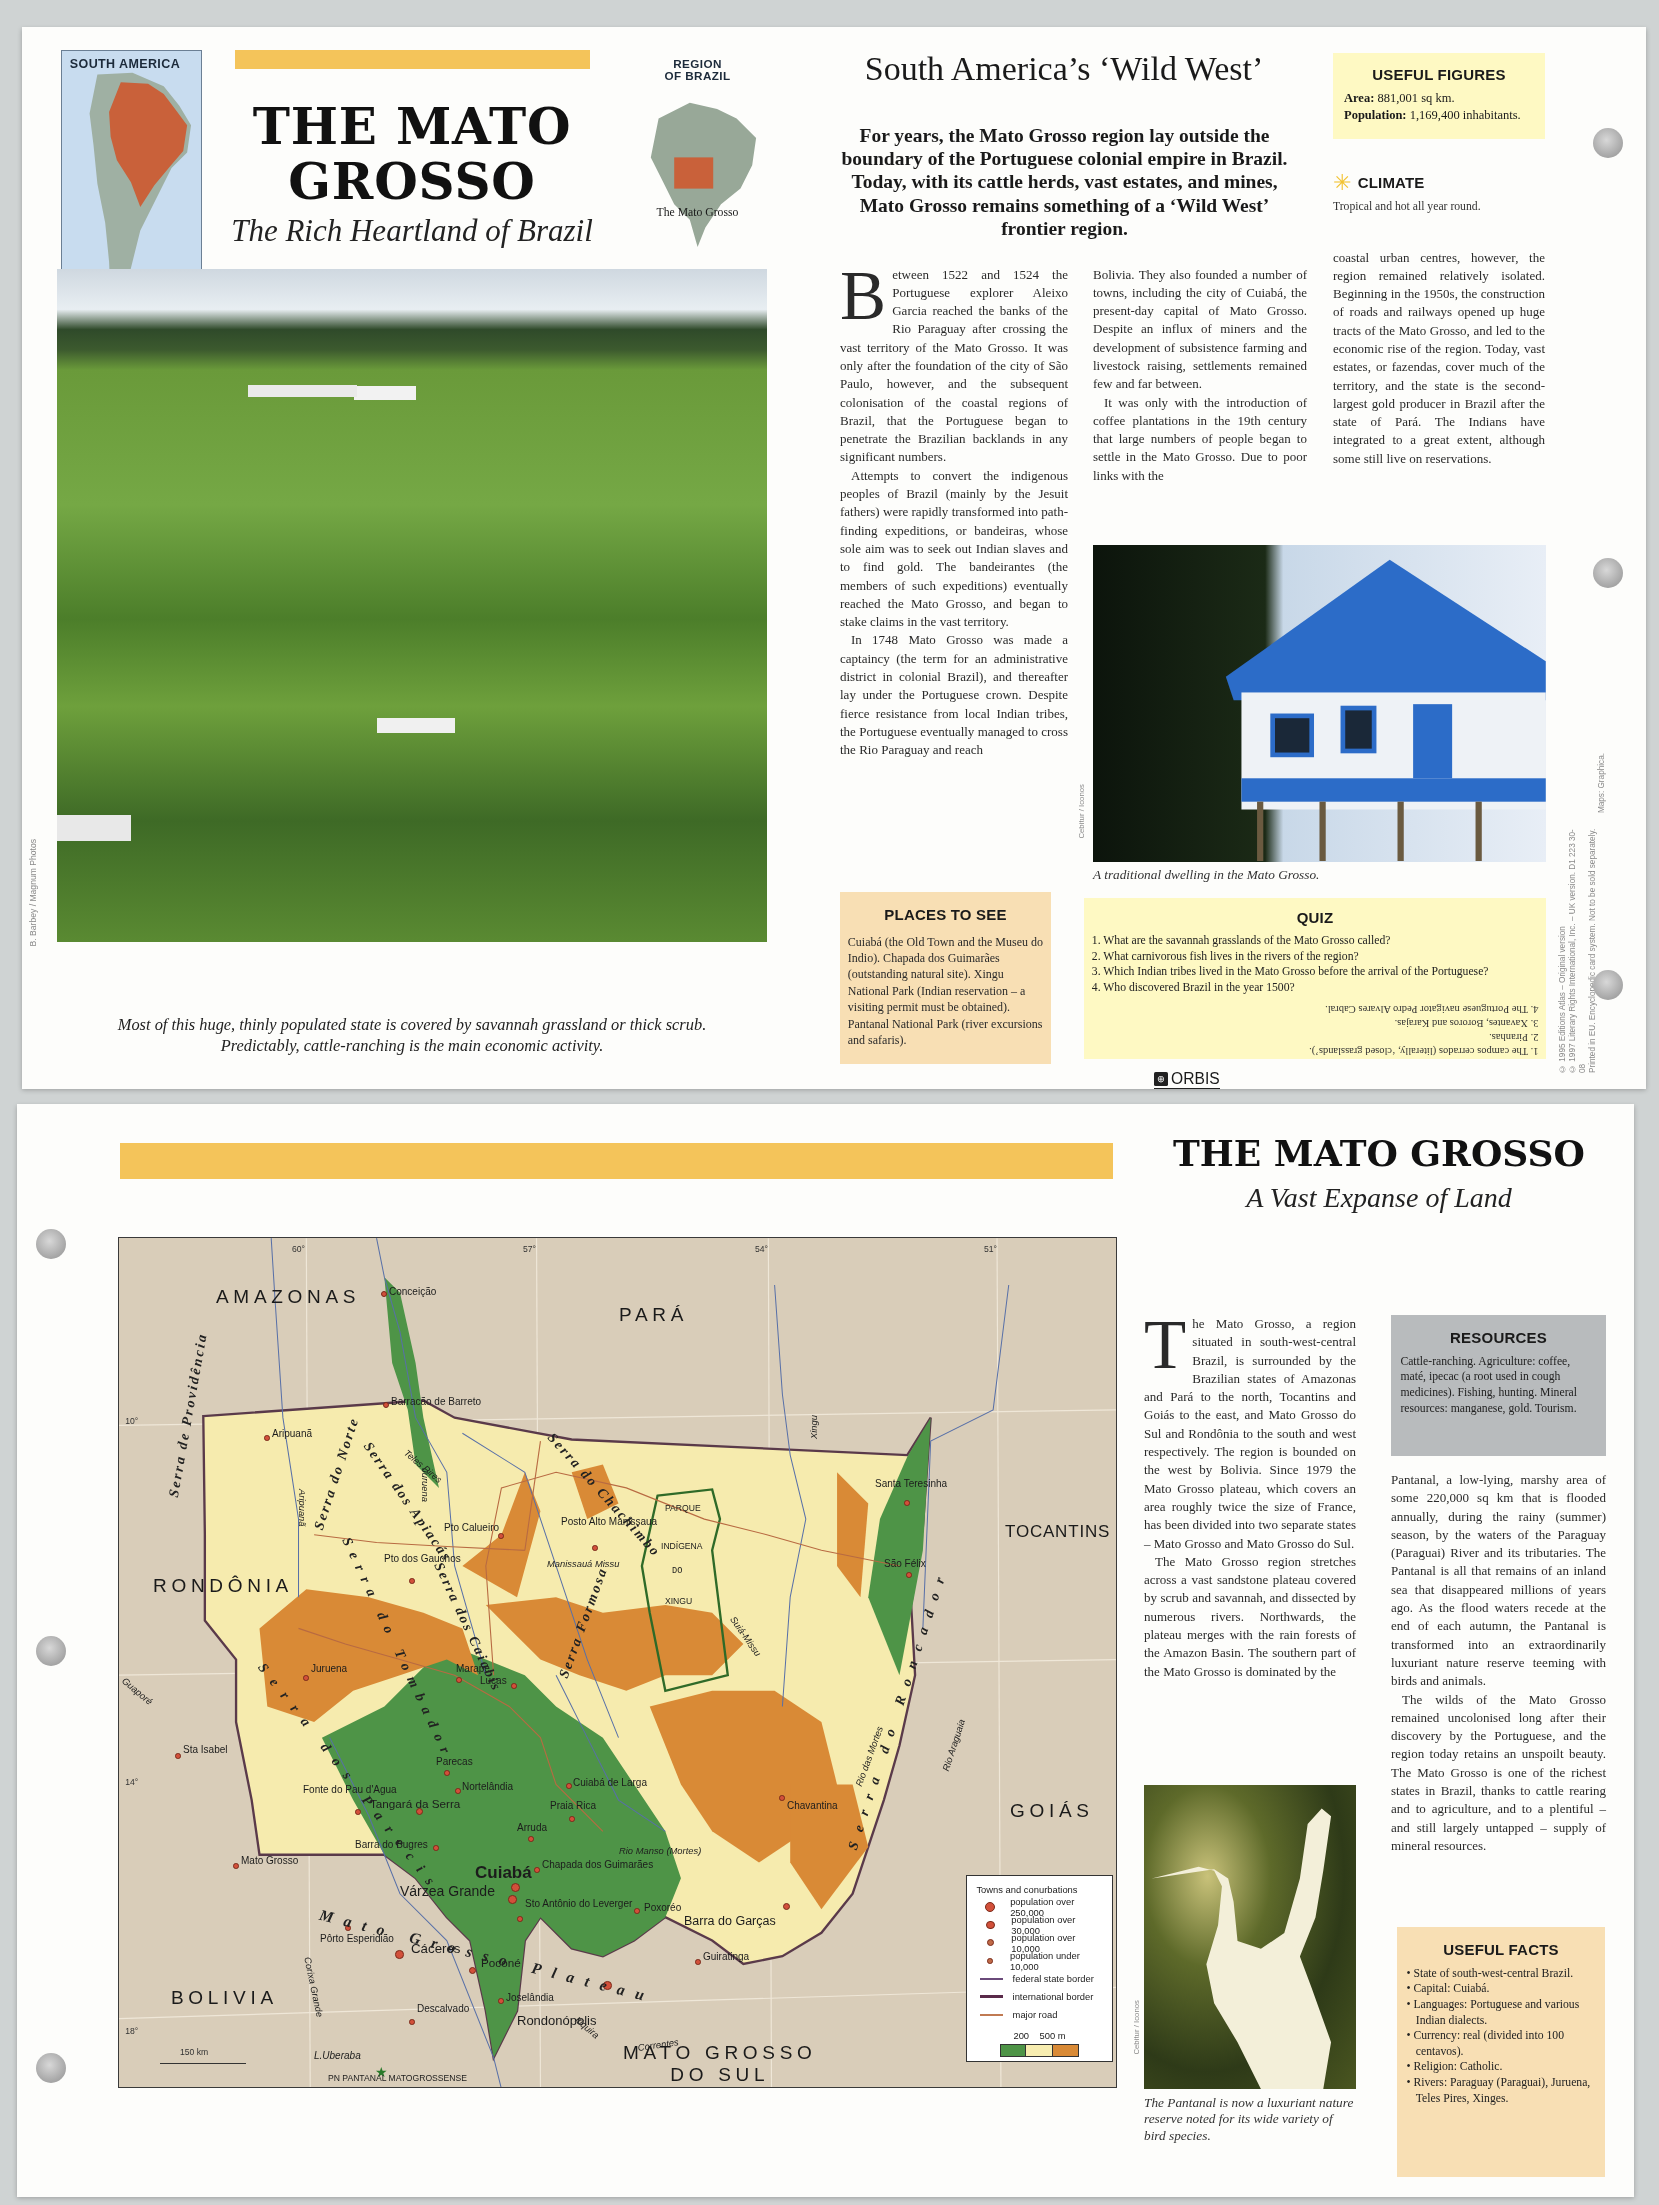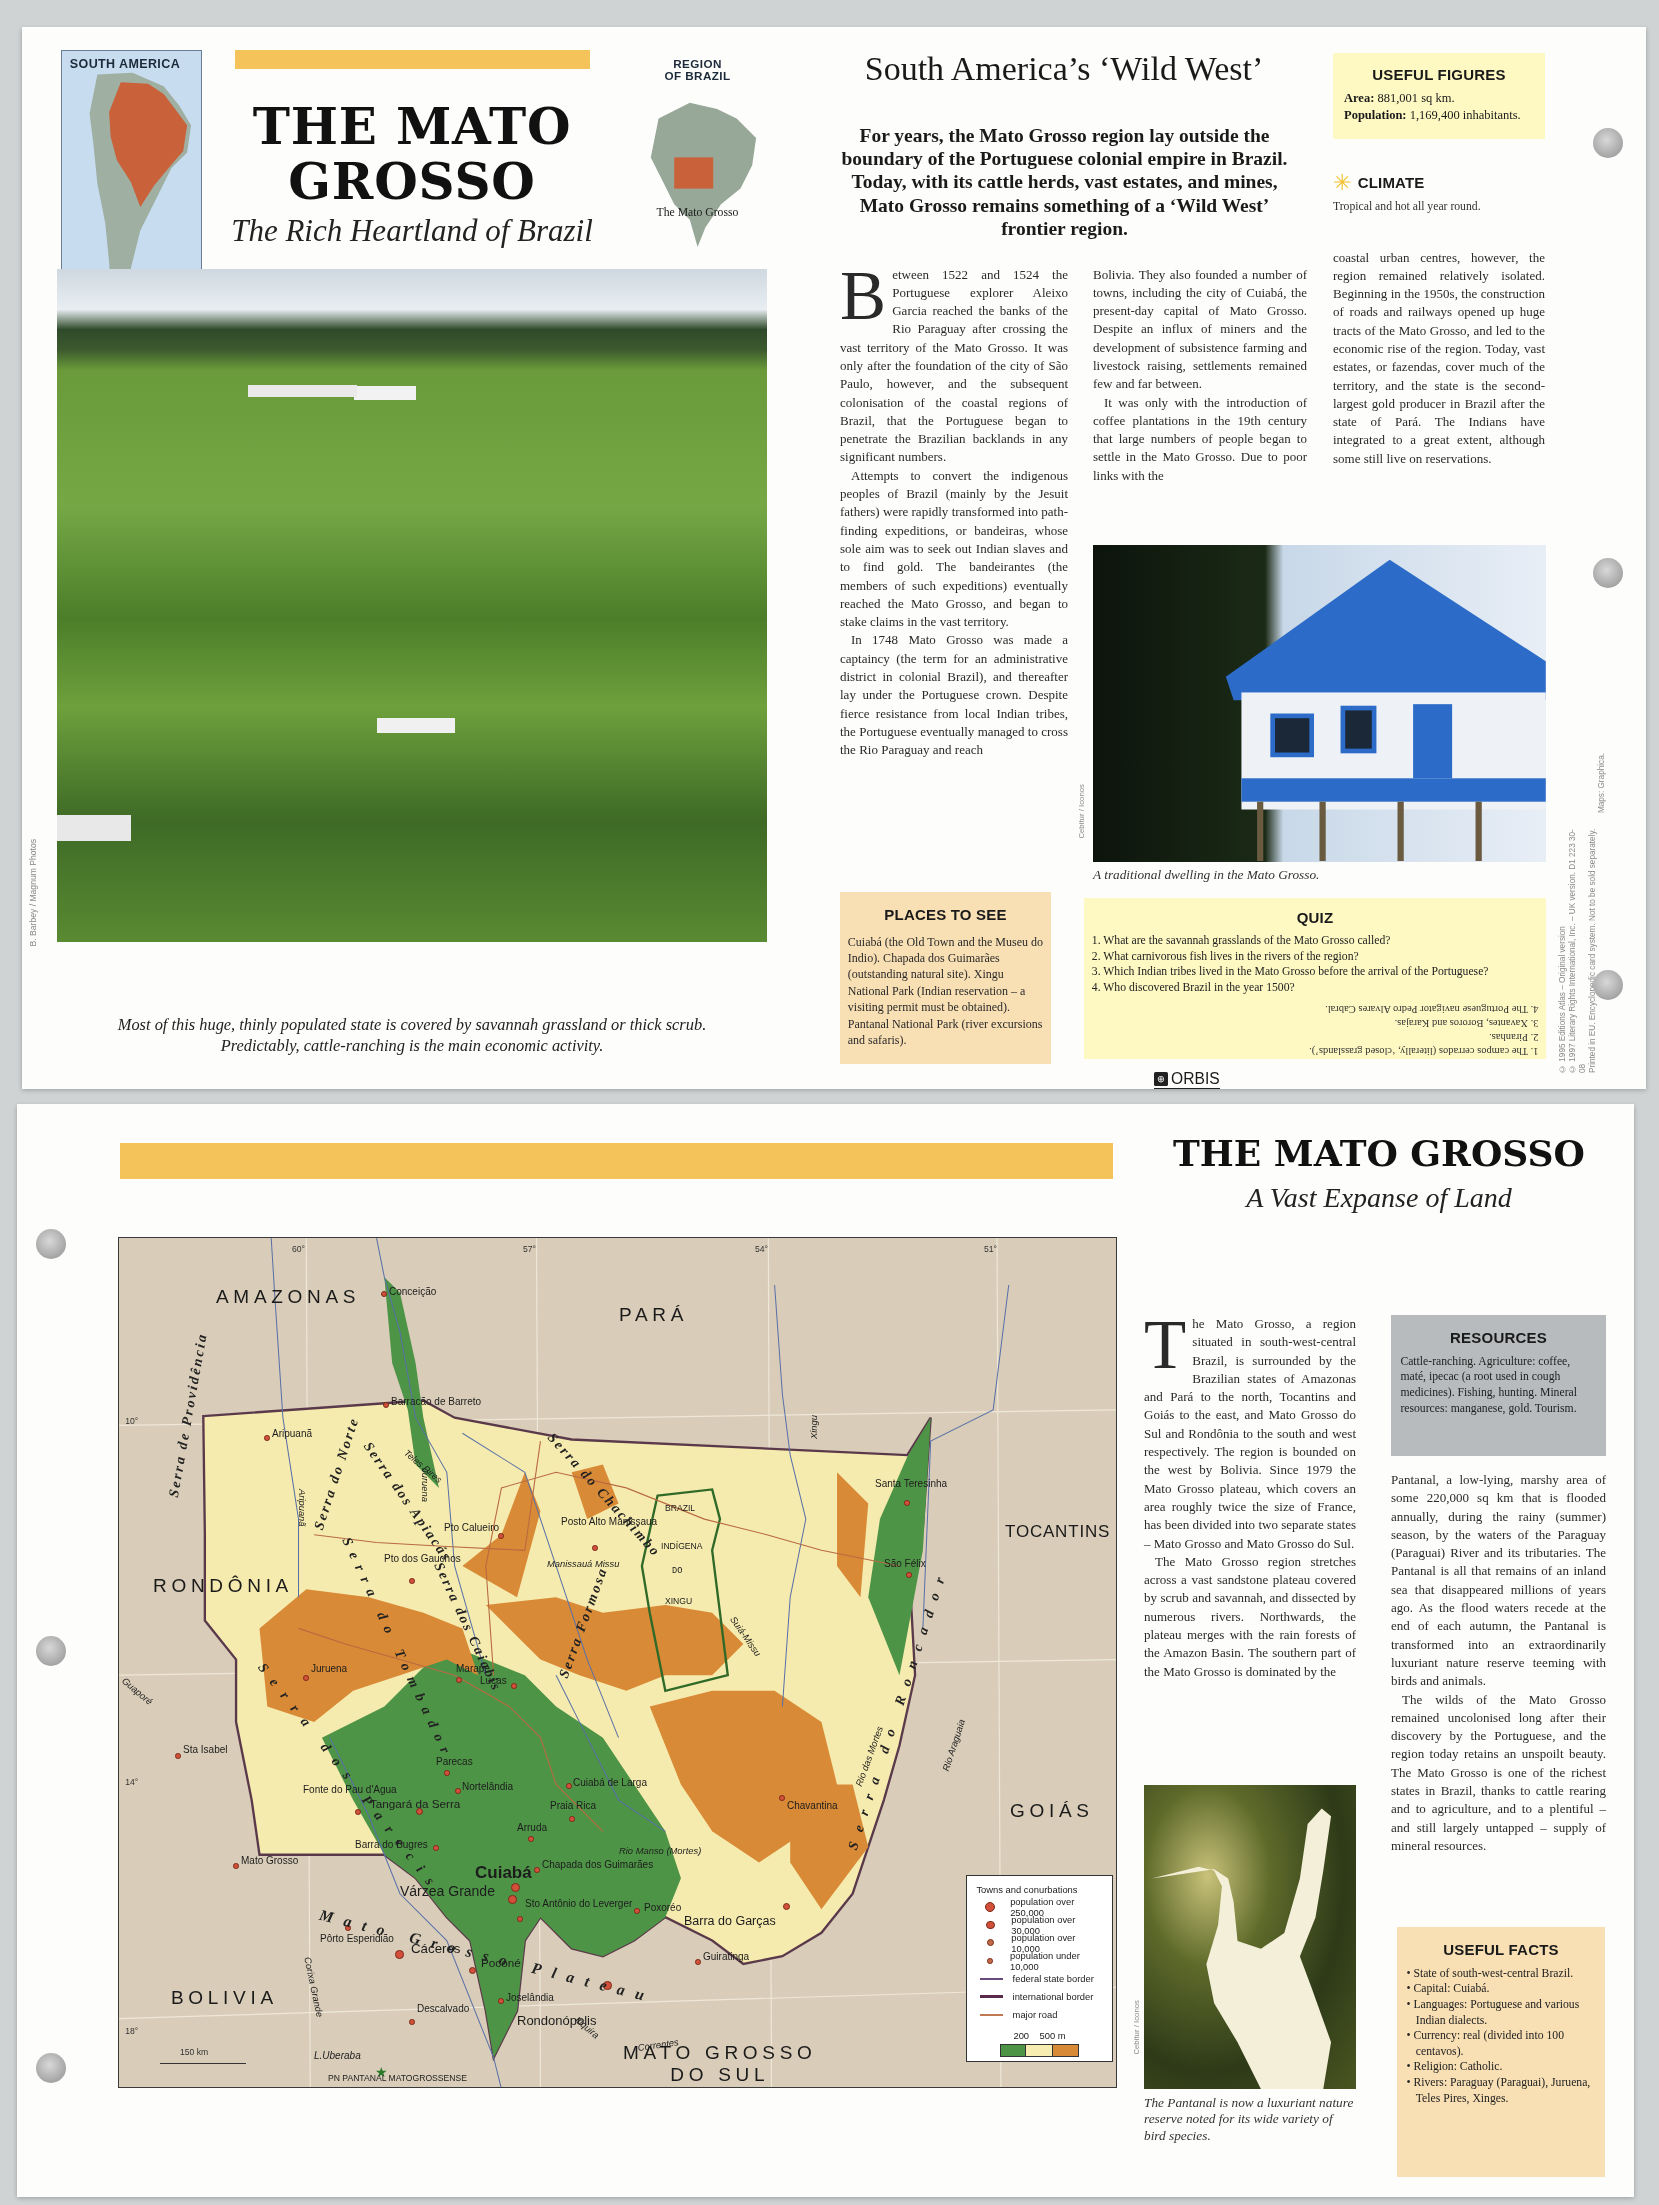--- a/index.html
+++ b/index.html
@@ -357,21 +357,21 @@
     <div class="abs map-river" style="left:428px;top:320px;">Manissauá Missu</div>
     <div class="abs map-river" style="left:618px;top:376px;transform:rotate(55deg);transform-origin:left top;">Suiá-Missu</div>
     <div class="abs map-river" style="left:734px;top:546px;transform:rotate(-70deg);transform-origin:left top;">Rio das Mortes</div>
     <div class="abs map-river" style="left:821px;top:531px;transform:rotate(-72deg);transform-origin:left top;">Rio Araguaia</div>
     <div class="abs map-river" style="left:7.8px;top:437px;transform:rotate(40deg);transform-origin:left top;">Guaporé</div>
     <div class="abs map-river" style="left:500px;top:607px;">Rio Manso (Mortes)</div>
     <div class="abs map-river" style="left:194px;top:718px;transform:rotate(78deg);transform-origin:left top;">Corixa Grande</div>
     <div class="abs map-river" style="left:461px;top:776px;transform:rotate(40deg);transform-origin:left top;">Itiquira</div>
     <div class="abs map-river" style="left:518px;top:804px;transform:rotate(-8deg);transform-origin:left top;">Correntes</div>
 
-    <div class="abs map-town" style="left:546px;top:265px;font-size:8.6px;">BRAZIL</div>
+    <div class="abs map-town" style="left:546px;top:265px;font-size:8.6px;">PARQUE</div>
     <div class="abs map-town" style="left:542px;top:303px;font-size:8.6px;">INDÍGENA</div>
     <div class="abs map-town" style="left:553px;top:328px;font-size:8.6px;font-family:Liberation Mono, monospace;">DO</div>
     <div class="abs map-town" style="left:546px;top:358px;font-size:8.6px;">XINGU</div>
 
     <div class="abs" style="left:41px;top:820px;width:86px;border-bottom:1.6px solid #333;height:6.2px;"></div>
     <div class="abs map-tick" style="left:61px;top:809px;">150 km</div>
 
     <div class="abs legend" style="left:847px;top:637px;width:147px;height:187px;">
       <div style="margin-bottom:3.1px;">Towns and conurbations</div>
       <div class="legend-row">

